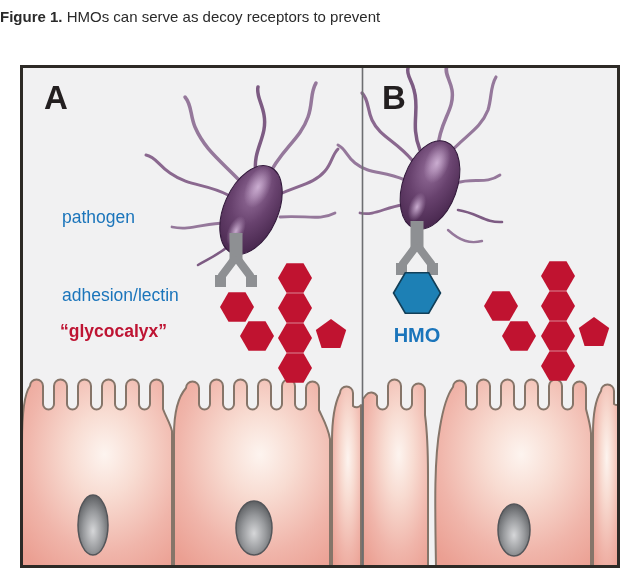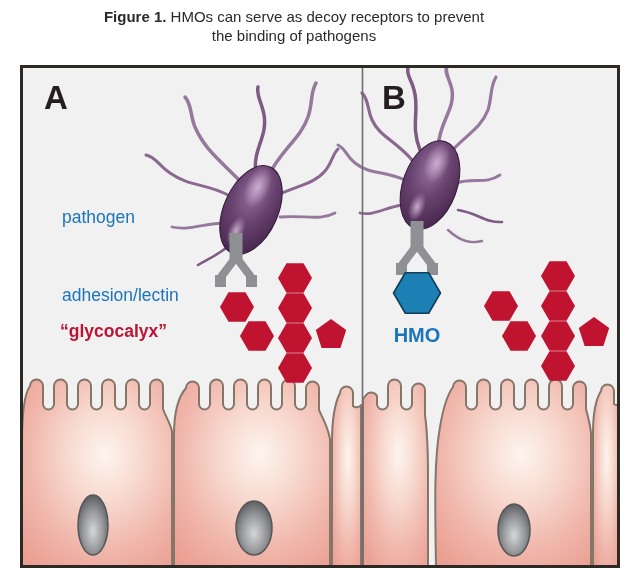--- a/index.html
+++ b/index.html
@@ -1,32 +1,31 @@
 <!DOCTYPE html>
 <html><head>
 <meta charset="utf-8">
 <style>
   html,body{margin:0;padding:0;background:#ffffff;}
   body{width:640px;height:588px;position:relative;font-family:"Liberation Sans",sans-serif;overflow:hidden;}
-  .caption{position:absolute;top:7px;left:0;width:588px;text-align:center;
+  .caption{position:absolute;top:7px;left:0;width:588px;
            font-size:15px;line-height:19px;color:#2a2a2a;}
   .caption b{font-weight:bold;}
   .figure-svg{position:absolute;left:20px;top:65px;}
   text{font-family:"Liberation Sans",sans-serif;}
   .panel-label{font-size:33px;font-weight:bold;}
   .annot{font-size:17.5px;}
   .annot-red{font-size:17.5px;font-weight:600;}
   .hmo-label{font-size:20px;font-weight:bold;}
 </style>
 </head>
 <body>
 
 <div class="caption">
   <div><b>Figure 1.</b><span> HMOs can serve as decoy receptors to prevent</span></div>
-  <div>the binding of pathogens</div>
 </div>
 
 <svg class="figure-svg" width="600" height="503" viewBox="0 0 600 503">
   <defs>
     <radialGradient id="cellGrad" cx="55%" cy="40%" r="75%">
       <stop offset="0%" stop-color="#fdf4ef"></stop>
       <stop offset="30%" stop-color="#f8dcd2"></stop>
       <stop offset="70%" stop-color="#f0b5aa"></stop>
       <stop offset="100%" stop-color="#eb9f92"></stop>
     </radialGradient>

